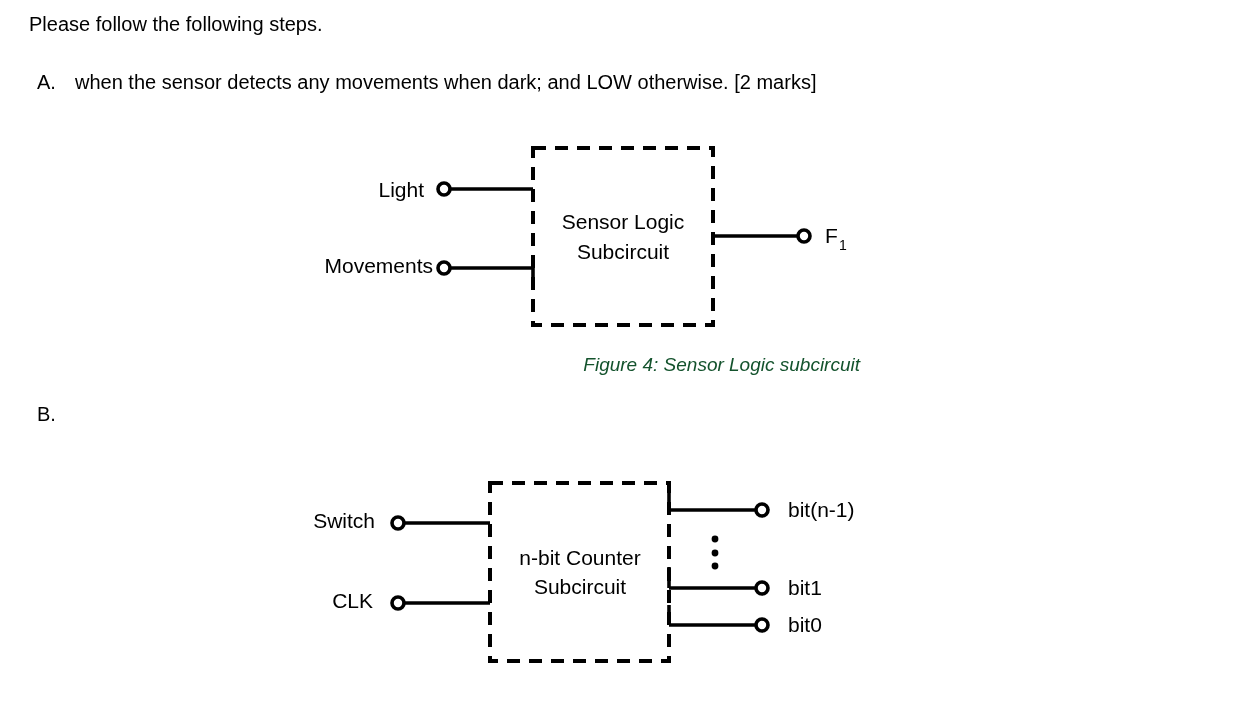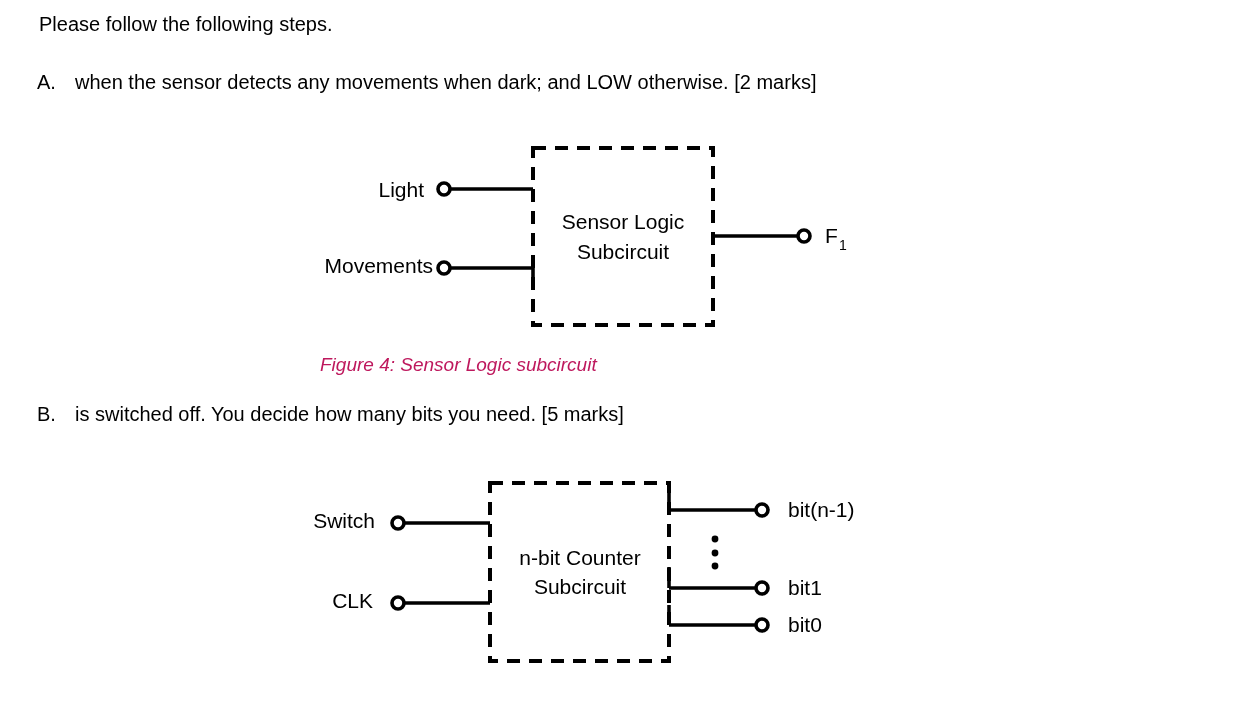--- a/index.html
+++ b/index.html
@@ -22,22 +22,22 @@
   .b { font-weight: normal; }
   .mvar { font-family: "Liberation Serif", serif; font-style: italic; }
   .msub {
     font-family: "Liberation Serif", serif;
     font-size: 13px;
     vertical-align: -5px;
   }
   .caption {
     font-size: 19px;
     font-style: italic;
-    color: #be185d;
-    text-align: left;
+    color: #14532d;
+    text-align: right;
     line-height: 24px;
   }
   svg text {
     font-family: "Liberation Sans", sans-serif;
     font-size: 21px;
     fill: #000000;
   }
   svg .wire { stroke: #000000; stroke-width: 3.6; fill: none; }
   svg .dashed {
     stroke: #000000;
@@ -47,21 +47,21 @@
   }
   svg .term { stroke: #000000; stroke-width: 3.6; fill: #ffffff; }
   svg .dot { fill: #000000; stroke: none; }
   svg .subtext { font-size: 14px; }
 </style>
 </head>
 <body>
 
 <div class="page">
 
-  <div class="abs body-text" style="left:39px; top:9px;">Please follow the following steps.</div>
+  <div class="abs body-text" style="left:29px; top:9px;">Please follow the following steps.</div>
 
   <div class="abs body-text para" style="left:37px; top:67px; width:1113px;">
     <div class="marker">A.</div>
     <div class="content">
       <div><span>when the sensor detects any movements when dark; and LOW otherwise. </span><span class="b">[2 marks]</span></div>
     </div>
   </div>
 
   <svg class="abs" style="left:320px; top:145px;" width="540" height="200" viewBox="0 0 540 200">
     <rect x="213" y="3" width="180" height="177" class="dashed"></rect>
@@ -82,21 +82,20 @@
     <circle cx="484" cy="91" r="6" class="term"></circle>
     <text x="505" y="98">F</text>
     <text x="519" y="105" class="subtext">1</text>
   </svg>
 
   <div class="abs caption" style="left:320px; top:353px; width:540px;">Figure 4: Sensor Logic subcircuit</div>
 
   <div class="abs body-text para" style="left:37px; top:399px; width:1113px;">
     <div class="marker">B.</div>
     <div class="content">
-      <div><span>is switched off. You decide how many bits you need. </span><span class="b">[5 marks]</span></div>
     </div>
   </div>
 
   <svg class="abs" style="left:300px; top:476px;" width="570" height="200" viewBox="0 0 570 200">
     <rect x="190" y="7" width="179" height="178" class="dashed"></rect>
 
     <text x="75" y="52" text-anchor="end">Switch</text>
     <line x1="105" y1="47" x2="190" y2="47" class="wire"></line>
     <circle cx="98" cy="47" r="6" class="term"></circle>
 

